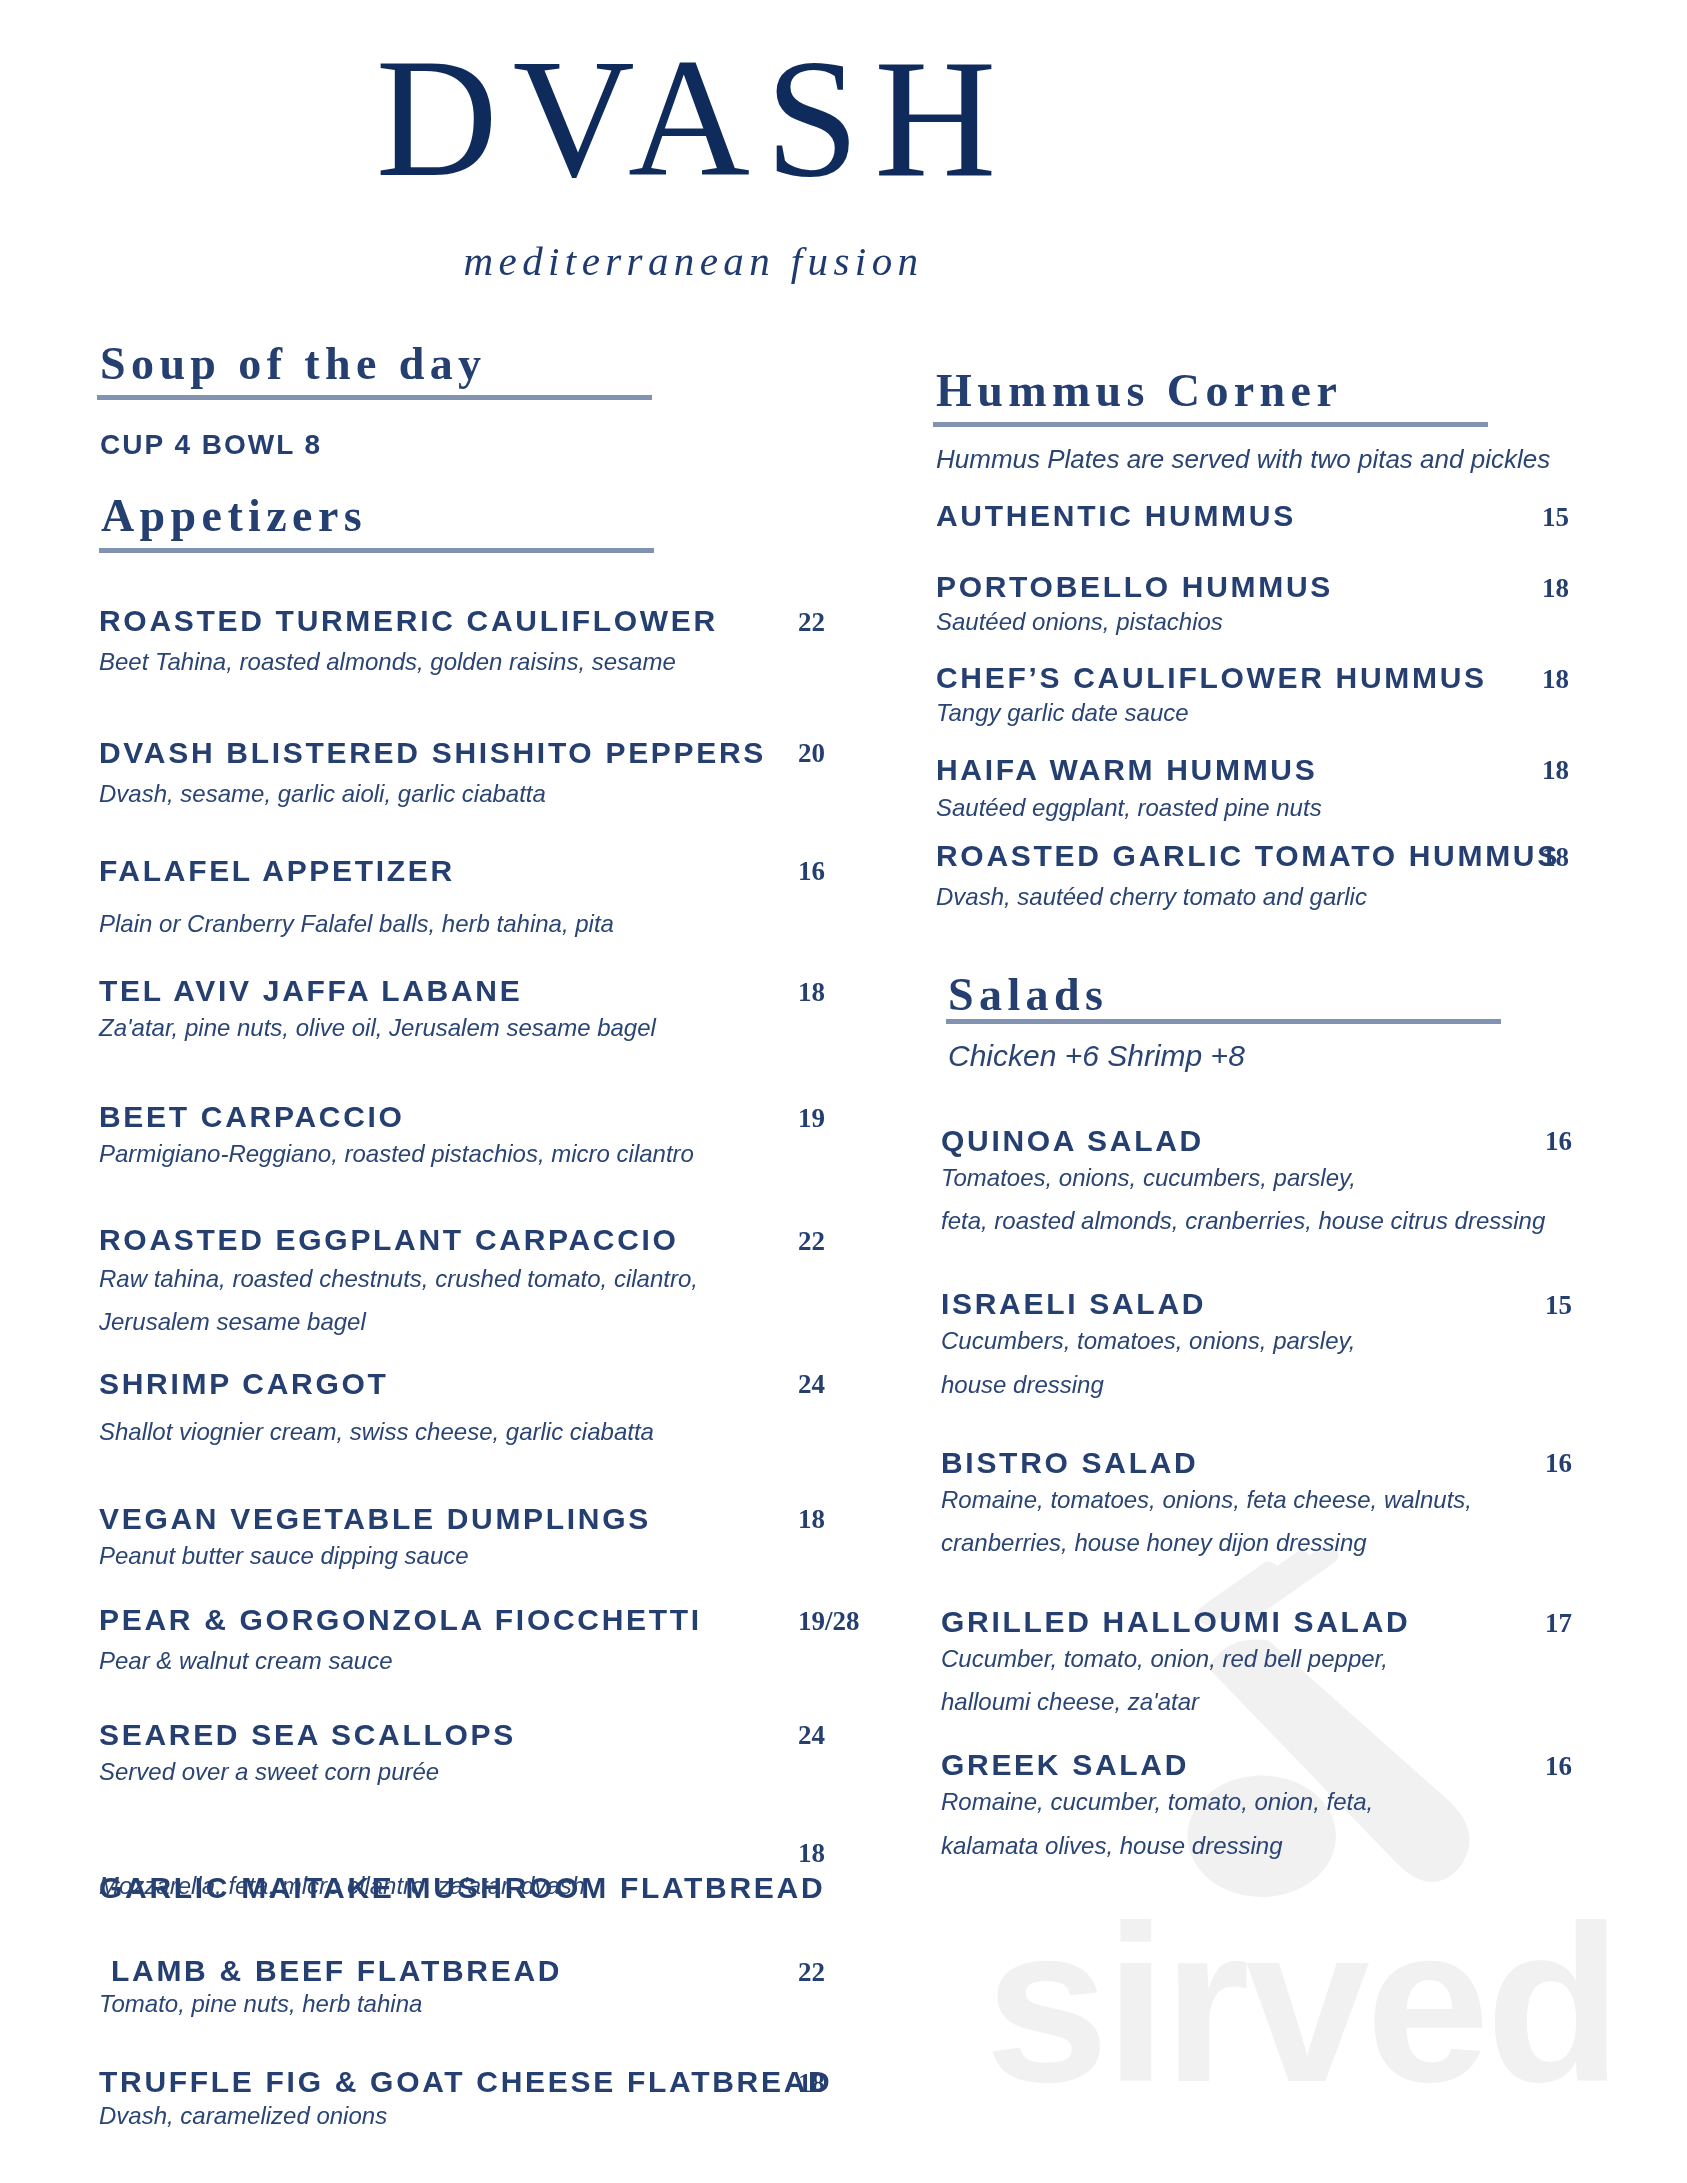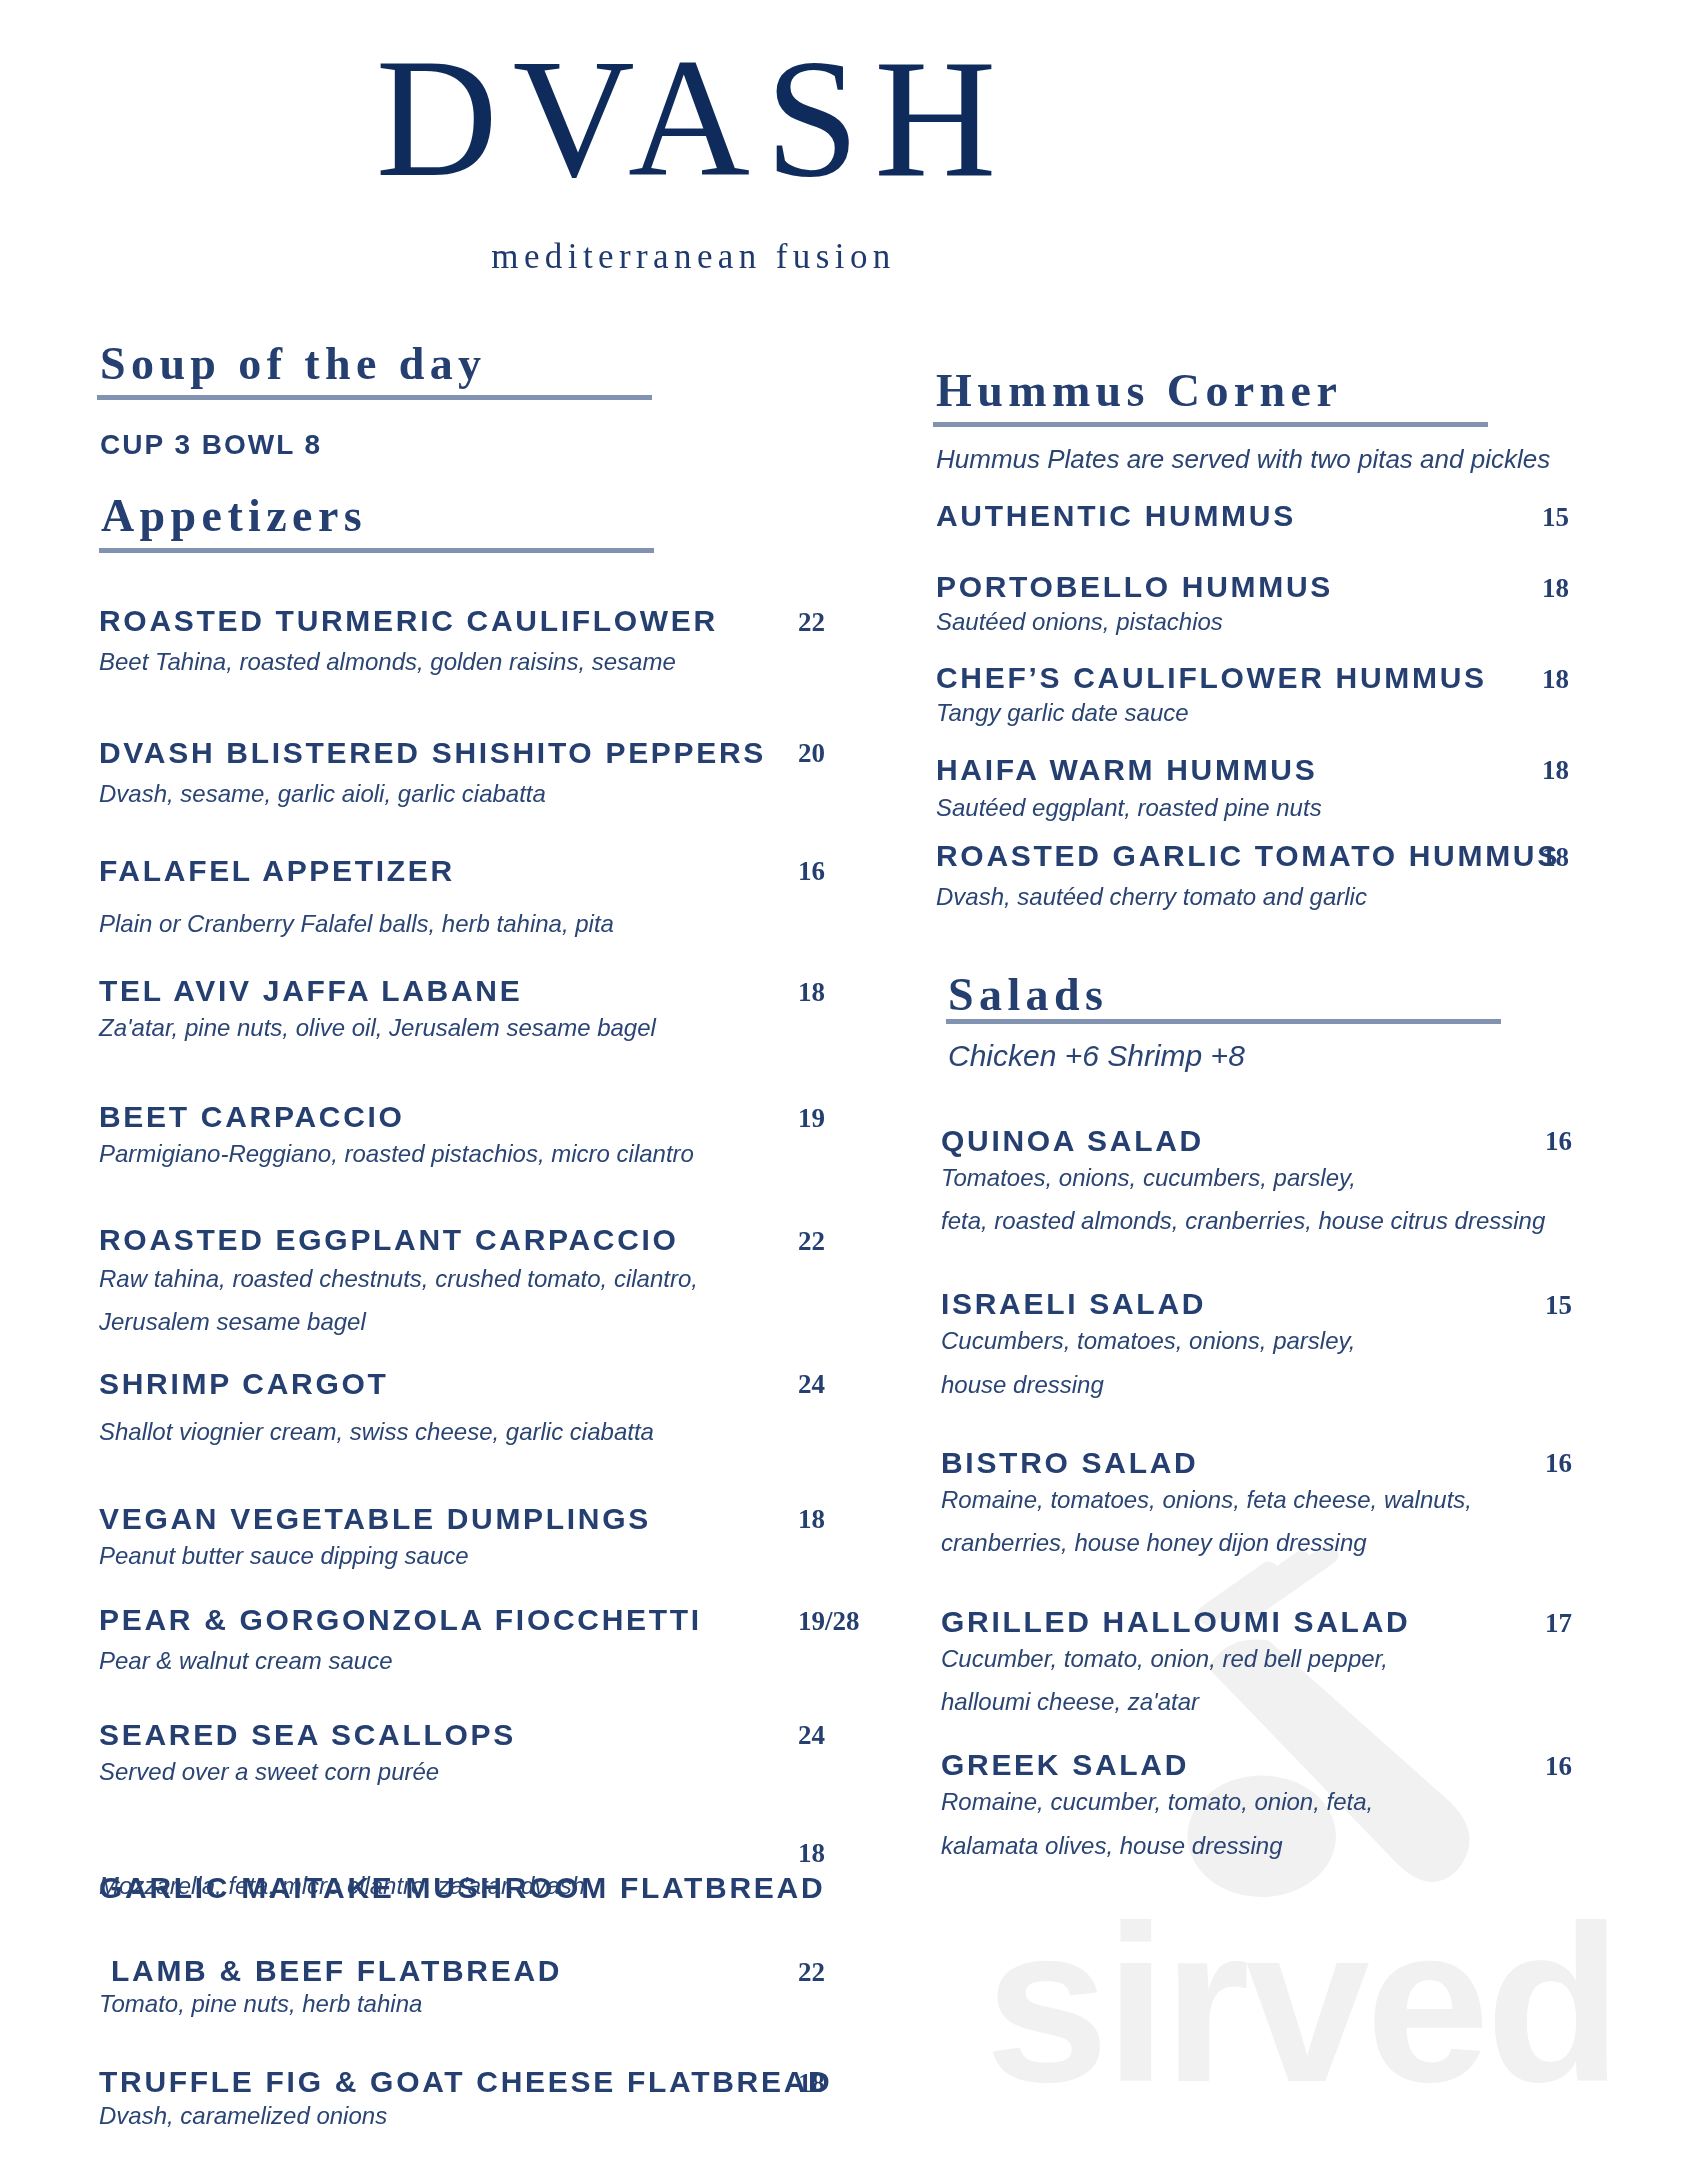--- a/index.html
+++ b/index.html
@@ -1,20 +1,20 @@
 <!DOCTYPE html>
 <html style="font-size:10.8px"><head>
 <meta charset="utf-8">
 <style>
   html,body{margin:0;padding:0;background:#fff;}
   body{width:1687px;height:2183px;position:relative;overflow:hidden;color:#243f70;font-family:"Liberation Sans","DejaVu Sans",sans-serif;}
   .abs{position:absolute;}
   .logo{left:0;width:1387px;top:34px;text-align:center;}
   .logo-title{font-family:"Liberation Serif","DejaVu Serif",serif;font-size:169px;letter-spacing:15px;color:#0f2b5b;line-height:1;margin:0;font-weight:normal;}
-  .logo-sub{font-family:"Liberation Serif","DejaVu Serif",serif;font-size:35px;letter-spacing:5.4px;color:#1f3a6e;margin-top:34px;}
+  .logo-sub{font-family:"Liberation Serif","DejaVu Serif",serif;font-style:italic;font-size:41px;letter-spacing:5.4px;color:#1f3a6e;margin-top:34px;}
   .section-title{font-family:"Liberation Serif","DejaVu Serif",serif;font-weight:bold;font-size:46px;letter-spacing:5.4px;color:#243f70;}
   .rule{height:5.4px;background:#8193b1;}
   .item-name{font-weight:bold;font-size:30px;letter-spacing:2.7px;color:#243f70;white-space:nowrap;}
   .item-price{font-family:"Liberation Serif","DejaVu Serif",serif;font-weight:bold;font-size:27px;color:#243f70;white-space:nowrap;}
   .item-desc{font-style:italic;font-size:24px;color:#2a4474;white-space:nowrap;line-height:43px;}
   .note{font-style:italic;font-size:26px;color:#2a4474;white-space:nowrap;}
   .plain{font-weight:bold;font-size:28px;letter-spacing:2px;color:#243f70;}
   .watermark{color:#f1f1f1;font-family:"Liberation Sans",sans-serif;font-weight:bold;font-size:223px;letter-spacing:-4px;}
 </style>
 </head>
@@ -31,21 +31,21 @@
 </svg>
 <div class="abs watermark" style="left:985px;top:1876px;">sirved</div>
 
 <div class="abs logo">
   <div class="logo-title">DVASH</div>
   <div class="logo-sub">mediterranean fusion</div>
 </div>
 
 <div class="abs section-title" style="left:100px;top:337px;">Soup of the day</div>
 <div class="abs rule" style="left:97px;top:395px;width:555px;"></div>
-<div class="abs plain" style="left:100px;top:429px;">CUP 3  BOWL 8</div>
+<div class="abs plain" style="left:100px;top:429px;">CUP 4  BOWL 8</div>
 
 <div class="abs section-title" style="left:101px;top:489px;">Appetizers</div>
 <div class="abs rule" style="left:99px;top:548px;width:555px;"></div>
 
 <div id="appetizers-list">
     <div class="abs item-name" style="left: 99px; top: 604px;">ROASTED TURMERIC CAULIFLOWER</div>
     <div class="abs item-price" style="left: 798px; top: 607px;">22</div>
     <div class="abs item-desc" style="left: 99px; top: 640px;">Beet Tahina, roasted almonds, golden raisins, sesame</div>
     <div class="abs item-name" style="left: 99px; top: 736px;">DVASH BLISTERED SHISHITO PEPPERS</div>
     <div class="abs item-price" style="left: 798px; top: 738px;">20</div>

